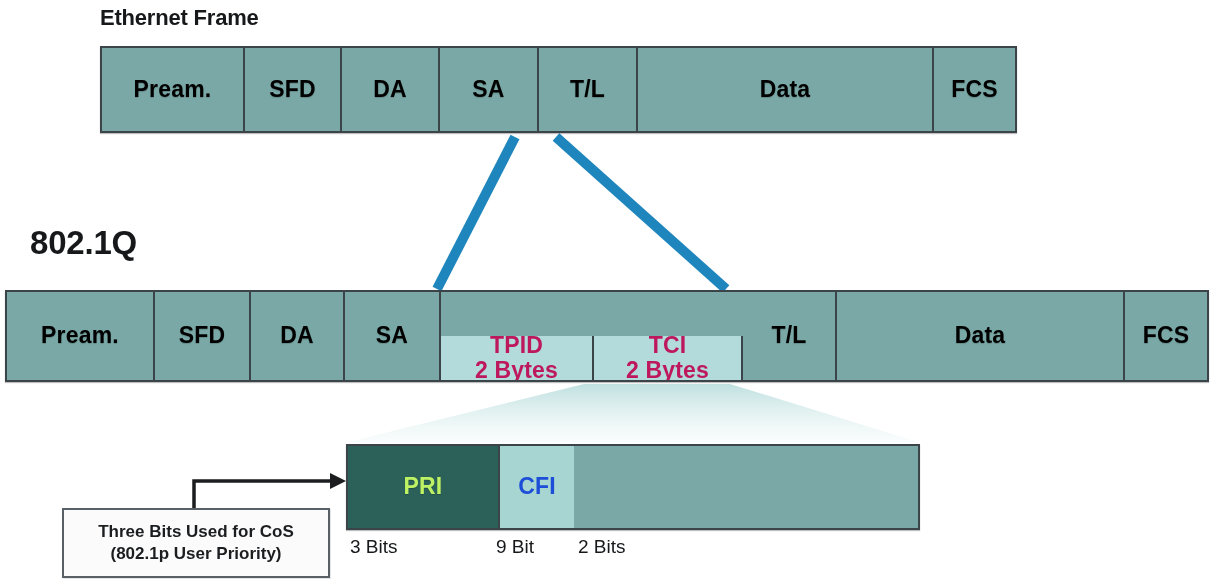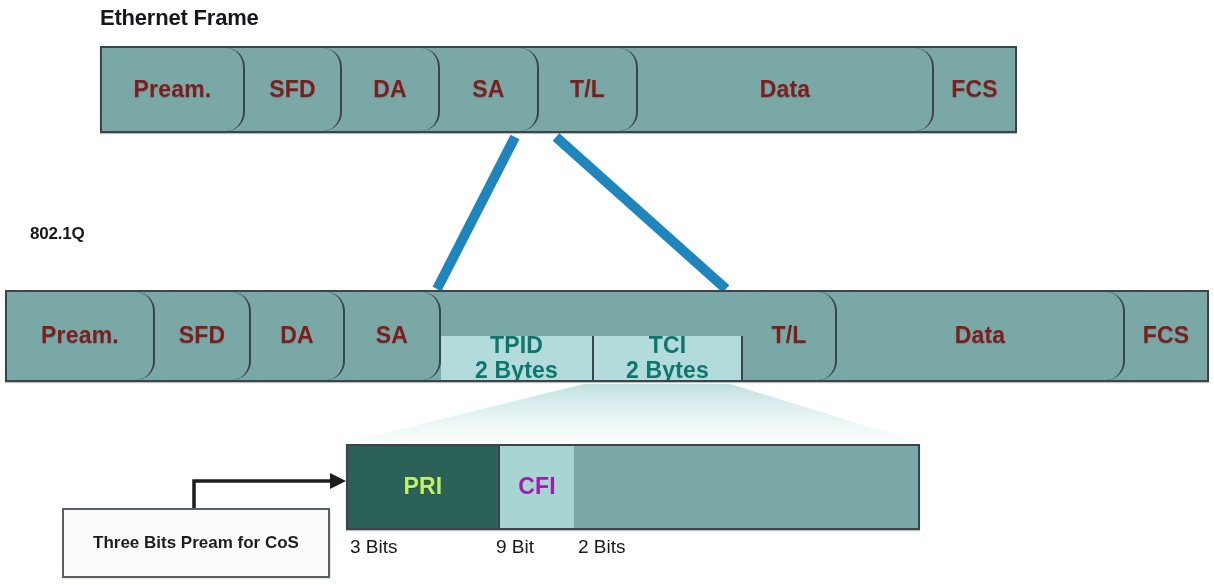--- a/index.html
+++ b/index.html
@@ -20,21 +20,21 @@
   .abs { position: absolute; box-sizing: border-box; }
 
   
   .caption {
     font-weight: bold;
     color: #16181a;
     white-space: nowrap;
     letter-spacing: -0.2px;
   }
   #caption-ethernet { left: 100px; top: 5px; font-size: 22px; text-align: center; }
-  #caption-8021q   { left: 30px;  top: 224px; font-size: 17px; }
+  #caption-8021q   { left: 30px;  top: 224px; font-size: 33px; }
 
   
   .frame-row {
     display: flex;
     border: 2.5px solid #3a4449;
     background: #79a8a6;
     box-shadow: 0 1px 1px rgba(0,0,0,0.25);
   }
   .cell {
     position: relative;
@@ -49,24 +49,24 @@
     line-height: 1.1;
     text-align: center;
     letter-spacing: 0.2px;
     text-shadow: 0 1px 1px rgba(0,0,0,0.18);
     overflow: hidden;
     white-space: nowrap;
   }
   .cell:last-child { border-right: none; text-align: right; }
 
   
-  .cell.teal       { background: #79a8a6; color: #7f1d1d; border-radius: 19px; }
-  .cell.lightcyan  { background: #b3dbdb; color: #0f766e; text-shadow: none; margin-top: 44px; }
+  .cell.teal       { background: #79a8a6; color: #000000; }
+  .cell.lightcyan  { background: #b3dbdb; color: #be185d; text-shadow: none; margin-top: 44px; }
   .cell.darkteal   { background: #2b6159; color: #bef264; }
-  .cell.midcyan    { background: #a7d5d2; color: #a21caf; text-shadow: none; }
+  .cell.midcyan    { background: #a7d5d2; color: #1d4ed8; text-shadow: none; }
 
   .cell .line2 { font-size: 23px; }
 
   
   #frame-ethernet { left: 100px; top: 46px; width: 917px; height: 87px; }
 
   
   #frame-8021q { left: 5px; top: 290px; width: 1204px; height: 92px; }
 
   
@@ -193,14 +193,15 @@
   <div class="cell midcyan" style="width:74px">
     <span>CFI</span>
   </div>
 </div>
 
 <div class="abs bitlabel" id="bits-pri">3 Bits</div>
 <div class="abs bitlabel" id="bits-cfi">9 Bit</div>
 <div class="abs bitlabel" id="bits-vlan">2 Bits</div>
 
 <div class="abs" id="callout-cos">
-  <div>Three Bits Pream for CoS</div>
+  <div>Three Bits Used for CoS</div>
+  <div>(802.1p User Priority)</div>
 </div>
 
 </body></html>

